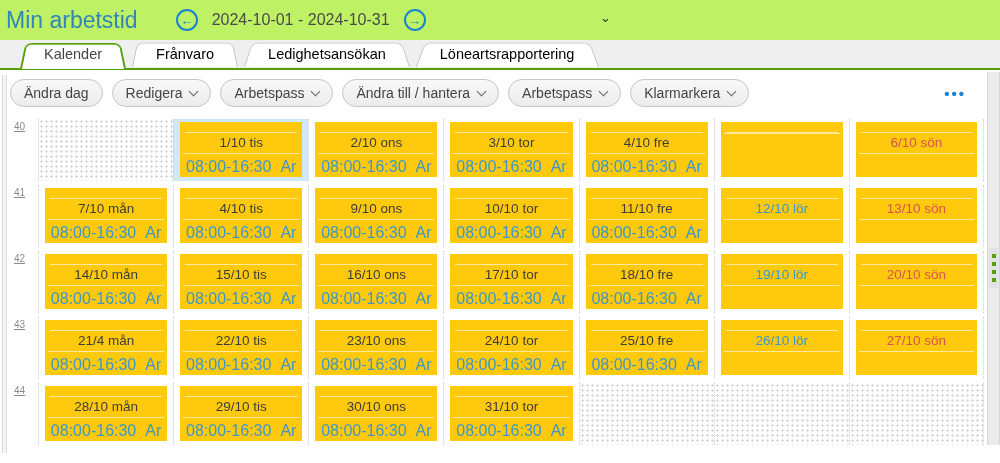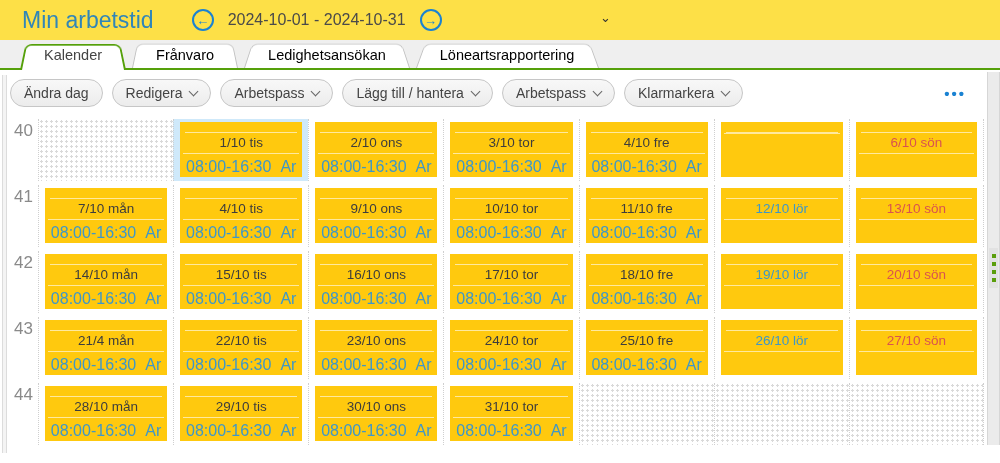--- a/index.html
+++ b/index.html
@@ -1,29 +1,29 @@
 <!DOCTYPE html>
 <html><head>
 <meta charset="utf-8">
 <style>
   * { margin:0; padding:0; box-sizing:border-box; }
   html,body { width:1000px; height:463px; overflow:hidden; }
   body { font-family:"Liberation Sans","DejaVu Sans",sans-serif; background:#fff; position:relative; }
 
   
-  .header { height:40px; background:#fde047; display:flex; align-items:center; padding-left:22px; position:relative;text-align:right; }
+  .header { height:40px; background:#bef264; display:flex; align-items:center; padding-left:6px; position:relative;text-align:right; }
   .page-title { font-size:23px; color:#3186b8; margin-right:38px; }
   .nav-group { display:flex; align-items:center; gap:14px; }
   .circle-btn { width:22px; height:22px; border:2px solid #1a82d2; border-radius:50%; color:#1a82d2;
     display:flex; align-items:center; justify-content:center; font-size:13px; line-height:1; cursor:pointer; background:transparent; }
   .date-range { font-size:16px; color:#4a4a4a; }
   .hdr-chevron { position:absolute; left:600px; top:10px; font-size:13px; color:#333; cursor:pointer; }
 
   
-  .tabbar { height:30px; background:#efefef; display:flex; align-items:center; padding-left:20px;
+  .tabbar { height:30px; background:#efefef; display:flex; align-items:flex-start; padding-left:20px;
     border-bottom:2px solid #55a00a; }
   .tab { position:relative; padding:6px 24px 5px; font-size:14.5px; color:#000000; cursor:pointer; margin-right:6px; }
   .tab > span { position:relative; z-index:2; }
   .tab::before { content:""; position:absolute; inset:0; background:#fff; border:1px solid #c2c2c2; border-bottom:none;
     border-radius:7px 7px 0 0; transform:perspective(14px) rotateX(3.2deg); transform-origin:center bottom; z-index:1; }
   .tab.active { color:#444; margin-bottom:-2px; padding-bottom:7px; z-index:3; }
   .tab.active::before { border:2px solid #55a00a; border-bottom:none; }
 
   
   .toolbar { background:#fff; display:flex; align-items:center; gap:9px; padding:9px 10px 8px 10px; }
@@ -32,21 +32,21 @@
   .tb-caret { width:7px; height:7px; border-right:1.6px solid #666; border-bottom:1.6px solid #666;
     transform:rotate(45deg); margin-top:-4px; }
   .more-dots { margin-left:auto; margin-right:24px; color:#1a82d2; font-size:15px; font-weight:bold;
     letter-spacing:2px; cursor:pointer; line-height:1; }
 
   
   .cal-wrap { position:relative; padding:4px 16px 0 8px; }
   .left-track { position:absolute; left:2px; top:-40px; bottom:-8px; width:5px;
     background:#f4f4f4; border-left:1px solid #dcdcdc; border-right:1px solid #dcdcdc; }
   .week-row { display:flex; margin-bottom:4px; }
-  .week-num { width:30px; flex:0 0 30px; padding:2px 0 0 6px; font-size:17px; color:#8a8a8a; }
+  .week-num { width:30px; flex:0 0 30px; padding:2px 0 0 6px; font-size:10px; color:#8a8a8a;text-decoration:underline; }
   .week-days { flex:1; display:grid; grid-template-columns:repeat(7,1fr); }
   .cell { position:relative; height:62px; border-left:1px dotted #cfcfcf; cursor:pointer; }
   .cell:last-child { border-right:1px dotted #cfcfcf; }
   .cell.selected { background:#cfe9fa; }
   .cell.blank::after { content:""; position:absolute; inset:0;
     background-image:radial-gradient(circle,#d9d9d9 1px,transparent 1.3px); background-size:5px 5px; }
   .shift { position:absolute; left:6px; right:6px; top:3px; bottom:4px; background:#ffc90e; padding-top:9px; }
   .topline { border-top:1px solid rgba(255,255,255,.6); margin:1px 5px 0 5px; }
   .date { text-align:center; font-size:13.5px; color:#3d3d3d; padding:2px 0 3px; }
   .date.sat { color:#3e97c8; }
@@ -92,21 +92,21 @@
   </button>
   <button class="tb-btn">
     <span>Redigera</span>
     <span class="tb-caret"></span>
   </button>
   <button class="tb-btn">
     <span>Arbetspass</span>
     <span class="tb-caret"></span>
   </button>
   <button class="tb-btn">
-    <span>Lägg till / hantera</span>
+    <span>Ändra till / hantera</span>
     <span class="tb-caret"></span>
   </button>
   <button class="tb-btn">
     <span>Arbetspass</span>
     <span class="tb-caret"></span>
   </button>
   <button class="tb-btn">
     <span>Klarmarkera</span>
     <span class="tb-caret"></span>
   </button>

